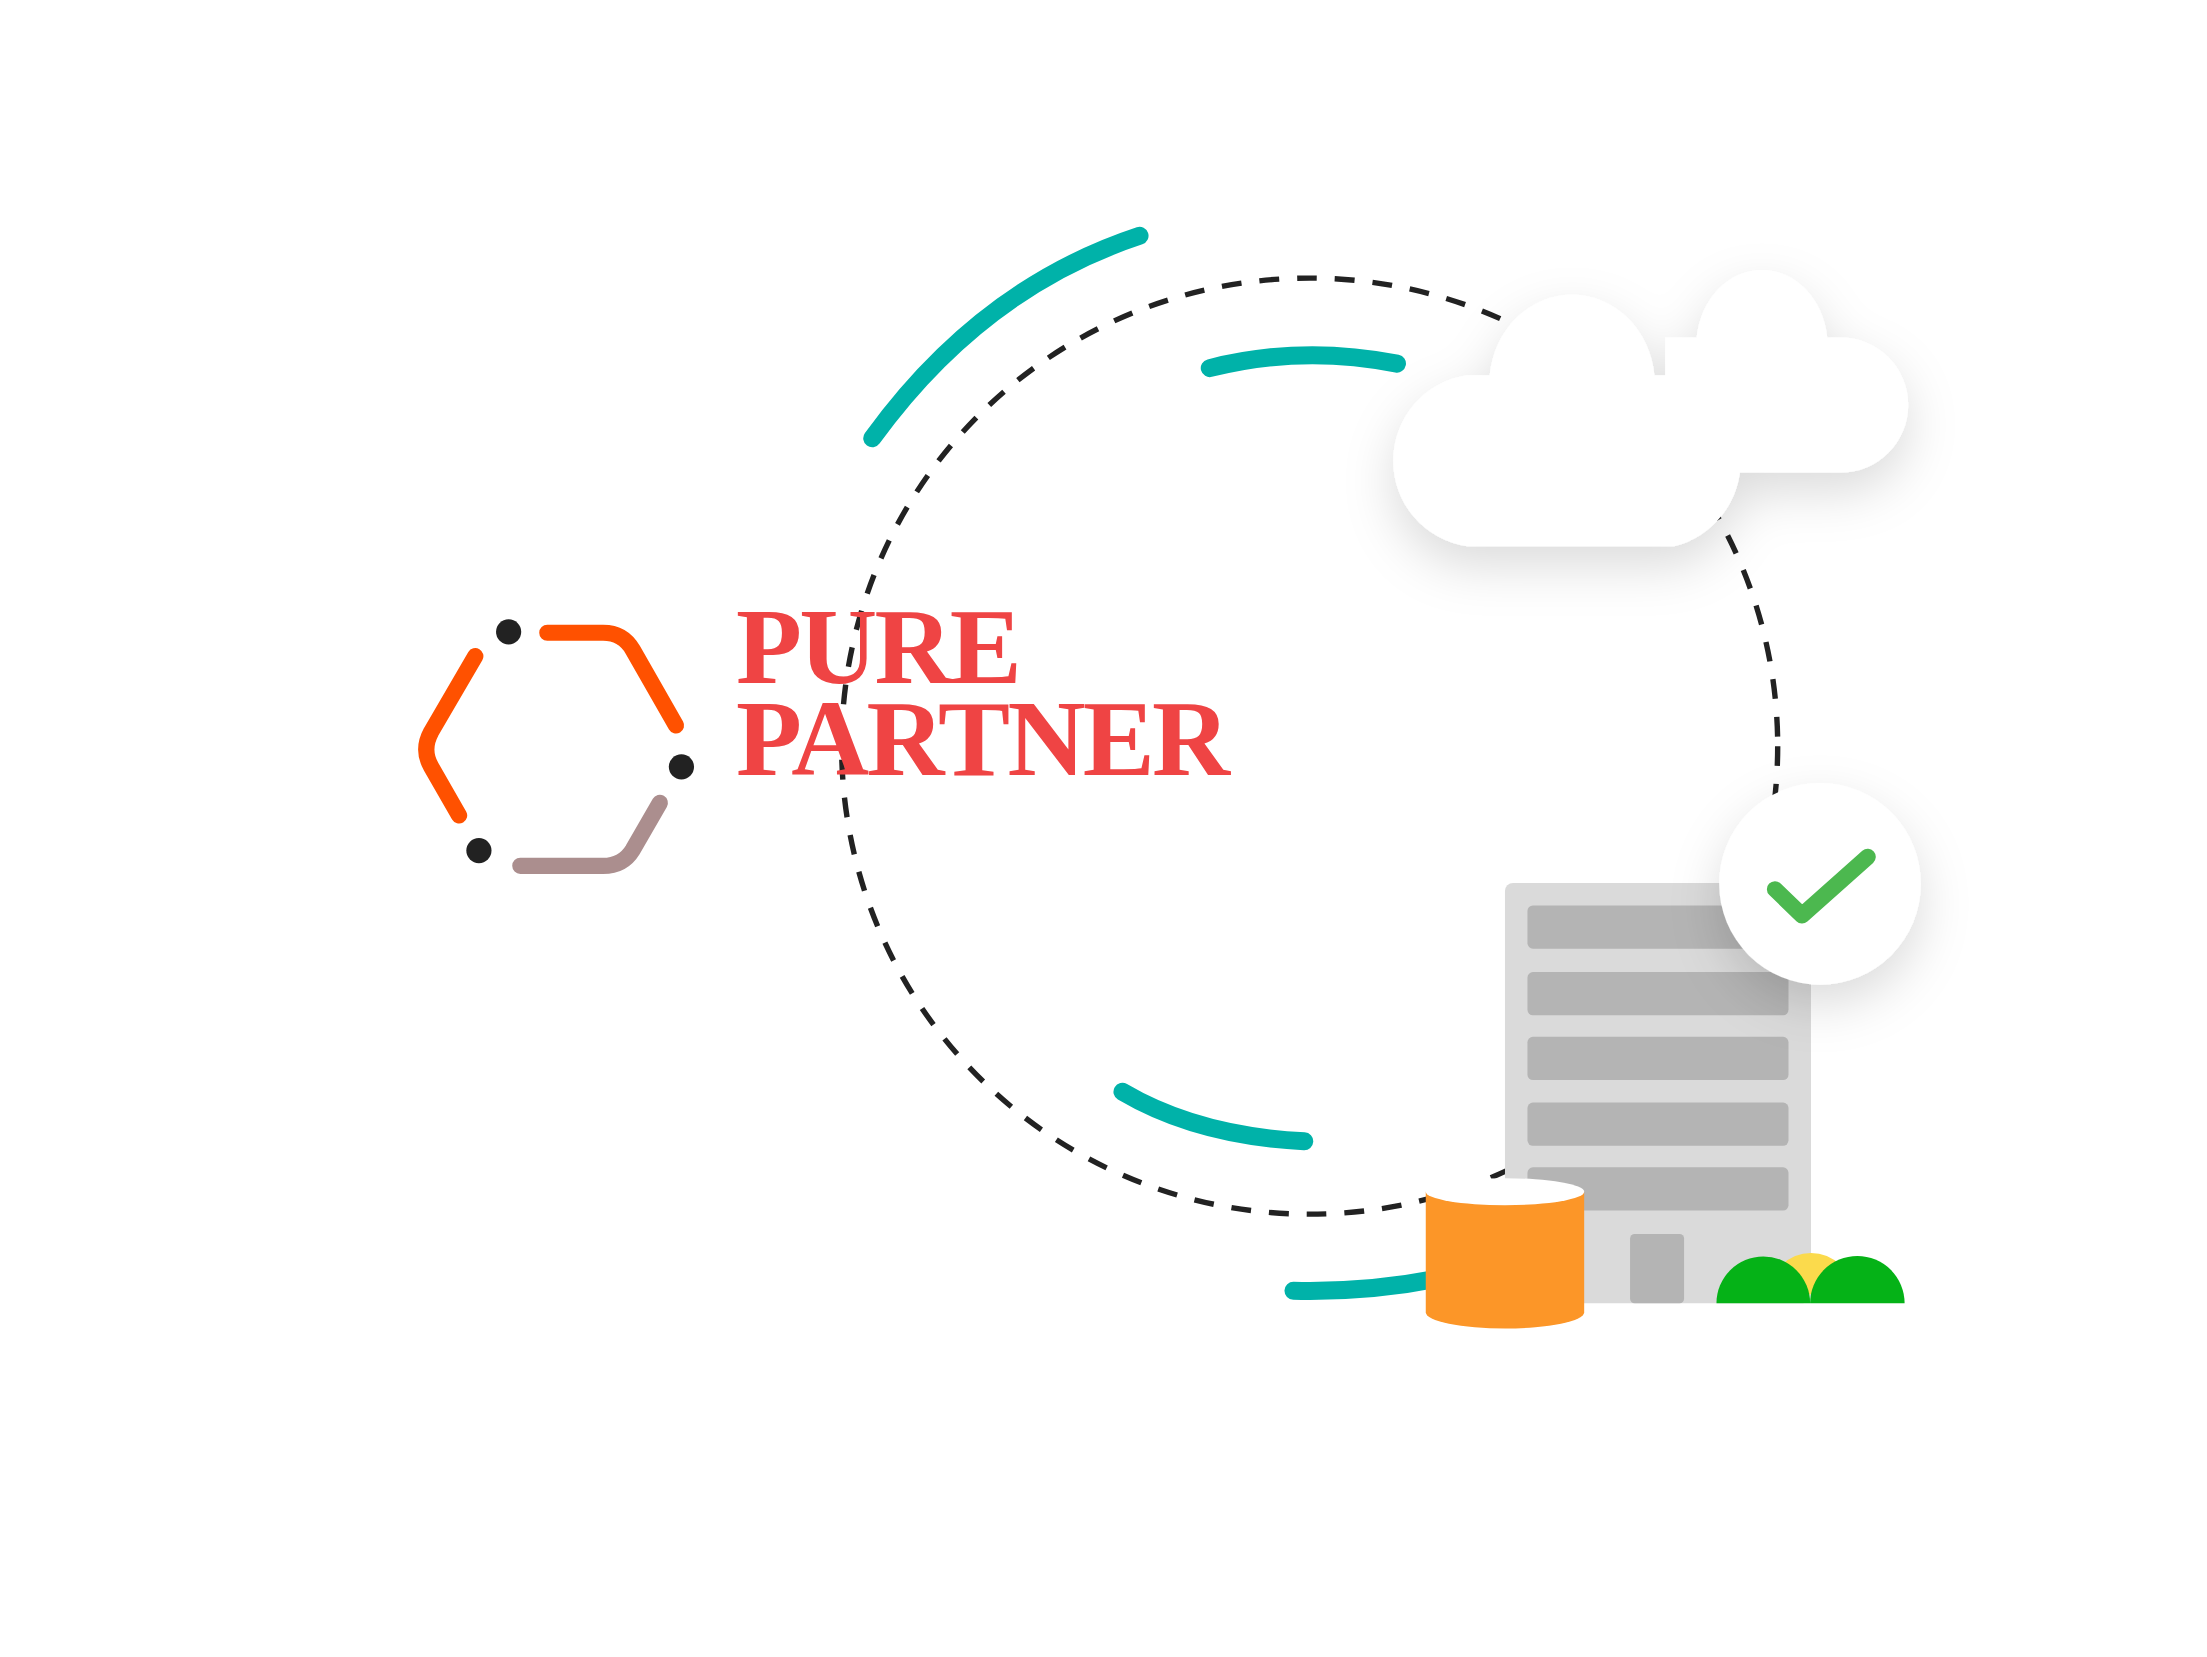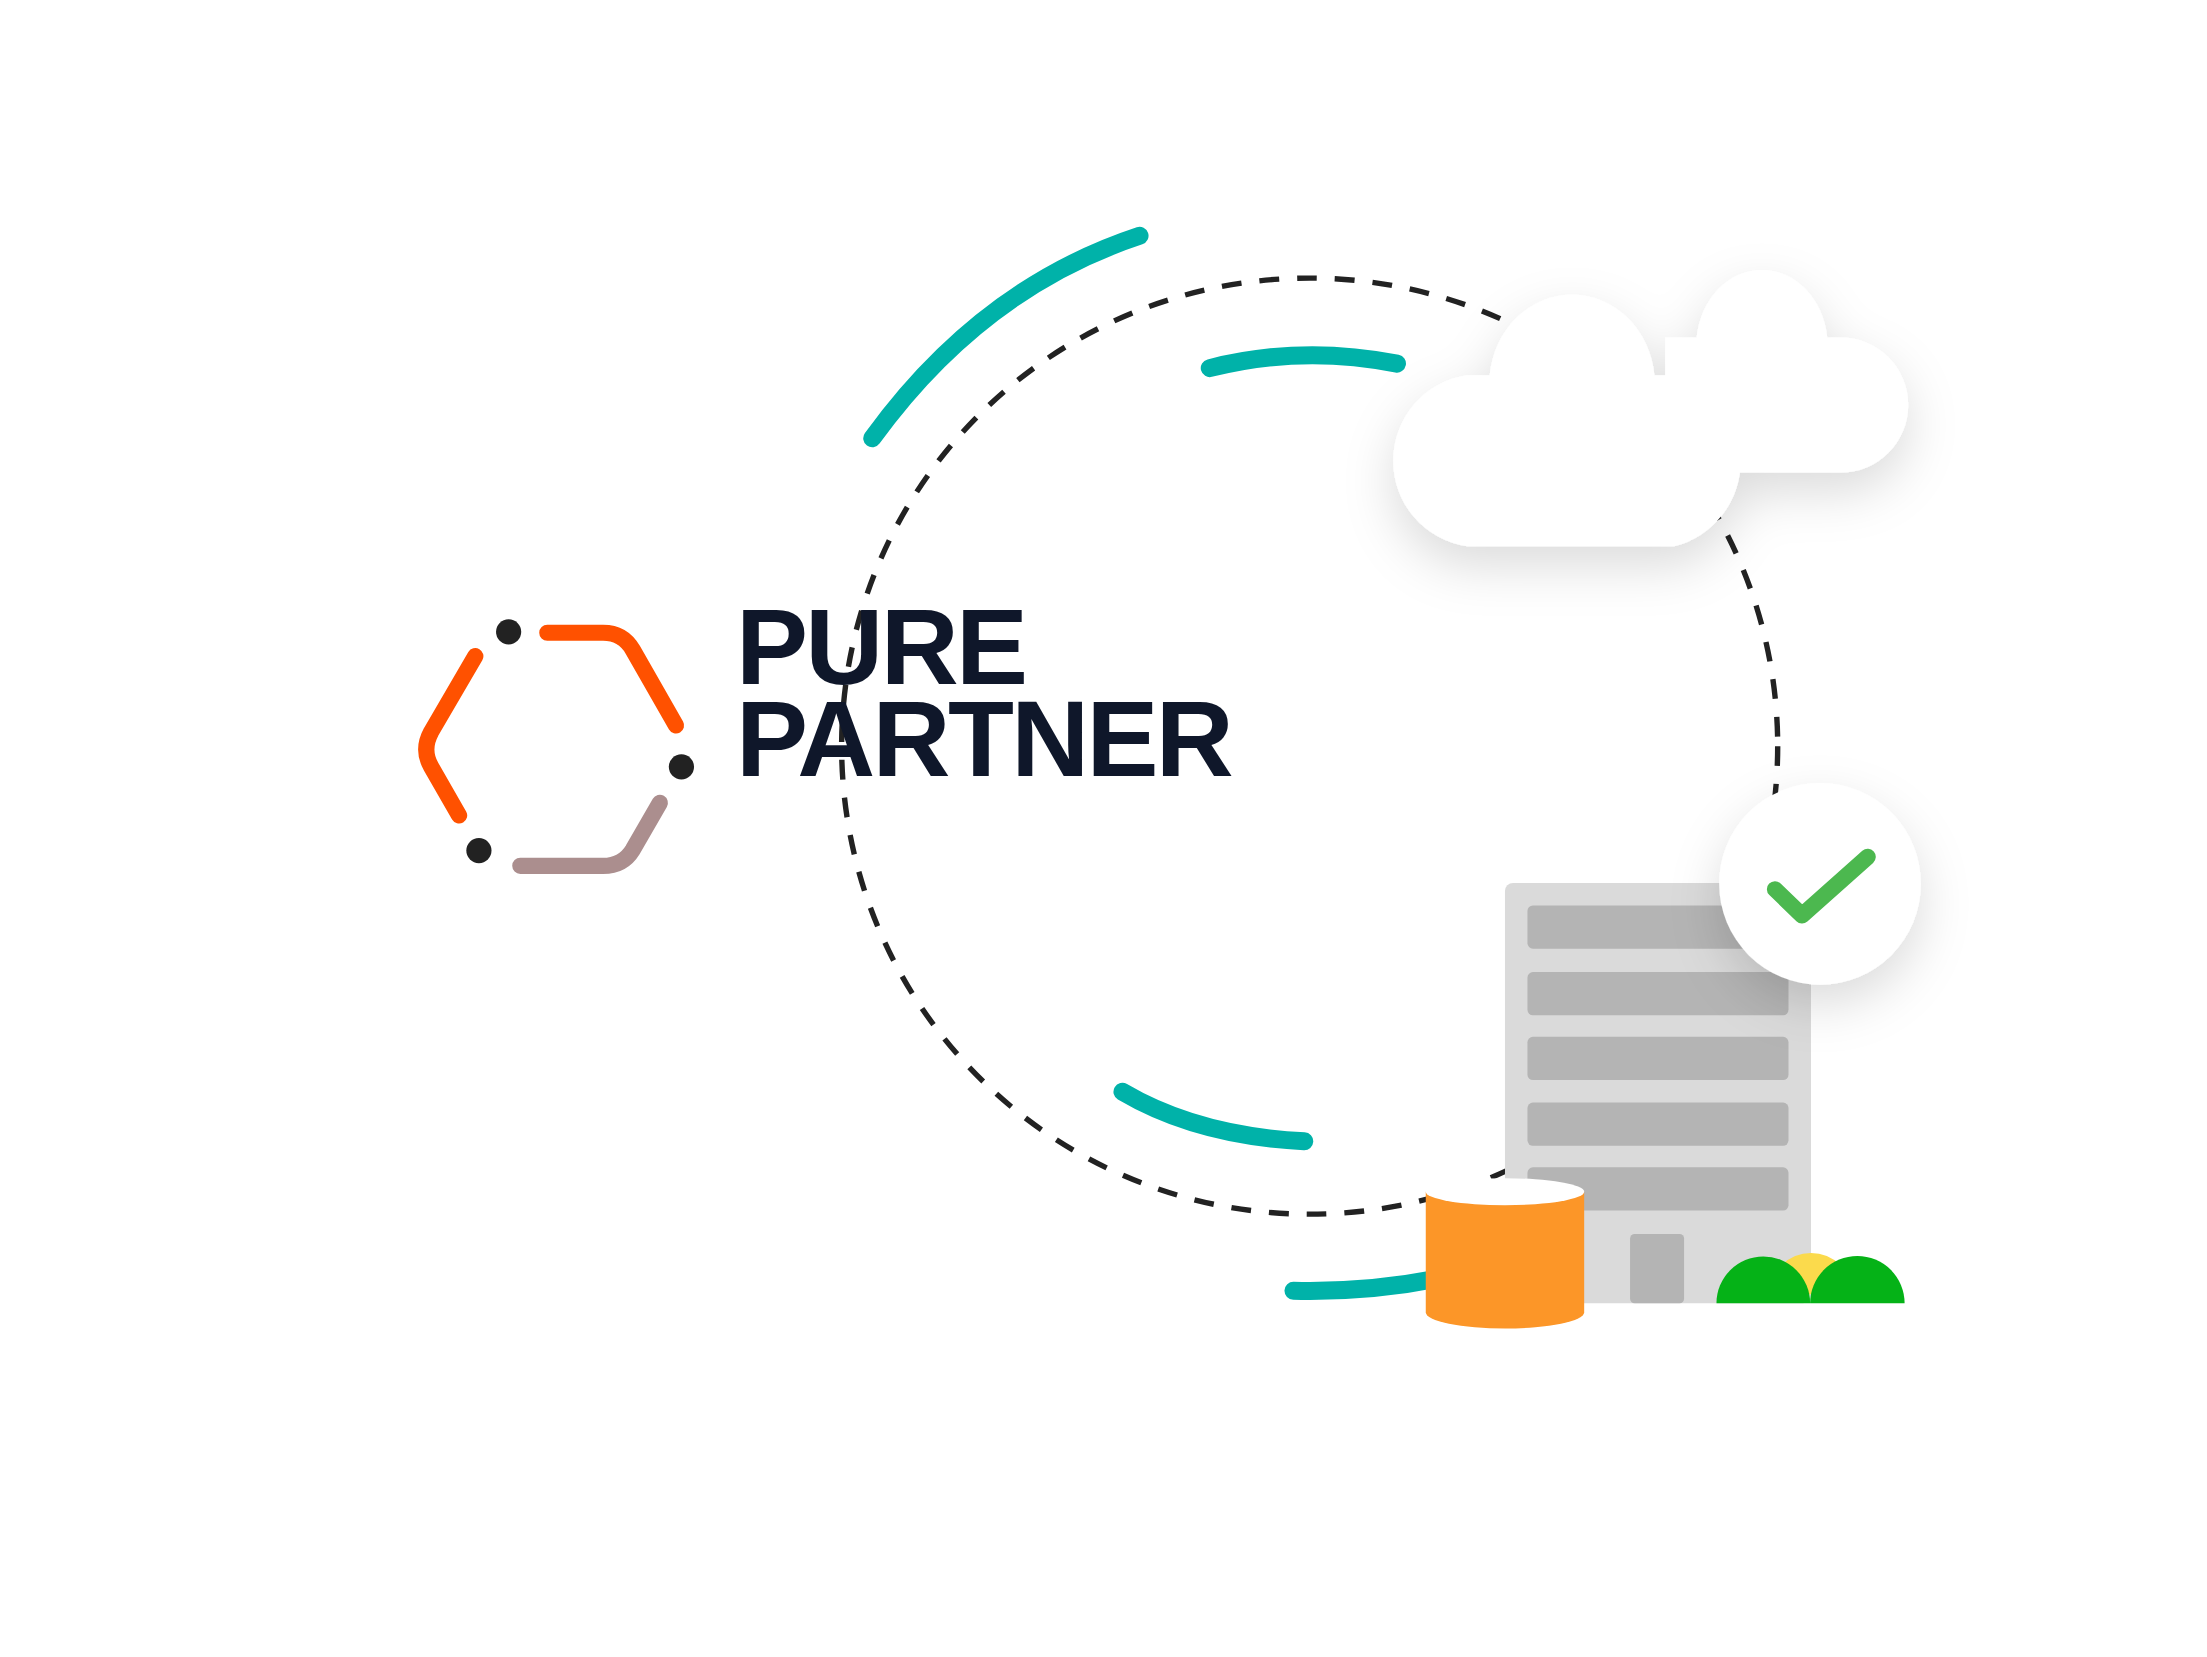--- a/index.html
+++ b/index.html
@@ -1,18 +1,18 @@
 <!DOCTYPE html>
 <html style="font-size:14.4px"><head>
 <meta charset="utf-8">
 <style>
   html,body{margin:0;padding:0;background:#ffffff;}
   body{width:2208px;height:1657px;position:relative;overflow:hidden;font-family:"Liberation Sans",sans-serif;}
   .layer{position:absolute;left:0;top:0;width:2208px;height:1657px;}
-  .title{position:absolute;left:736px;top:601px;font-family:Liberation Sans, sans-serif;font-weight:bold;color:#0f172a;font-size:108px;line-height:92px;letter-spacing:-2.7px;}
+  .title{position:absolute;left:736px;top:601px;font-family:Liberation Serif, serif;font-weight:bold;color:#ef4444;font-size:108px;line-height:92px;letter-spacing:-2.7px;}
   .title div{white-space:nowrap;}
 </style>
 </head>
 <body>
 
 <svg class="layer" viewBox="0 0 2453 1841" xmlns="http://www.w3.org/2000/svg">
   <defs>
     <filter id="shadow" x="-30%" y="-30%" width="160%" height="180%">
       <feDropShadow dx="0" dy="22" stdDeviation="28" flood-color="#000" flood-opacity="0.14"></feDropShadow>
     </filter>

